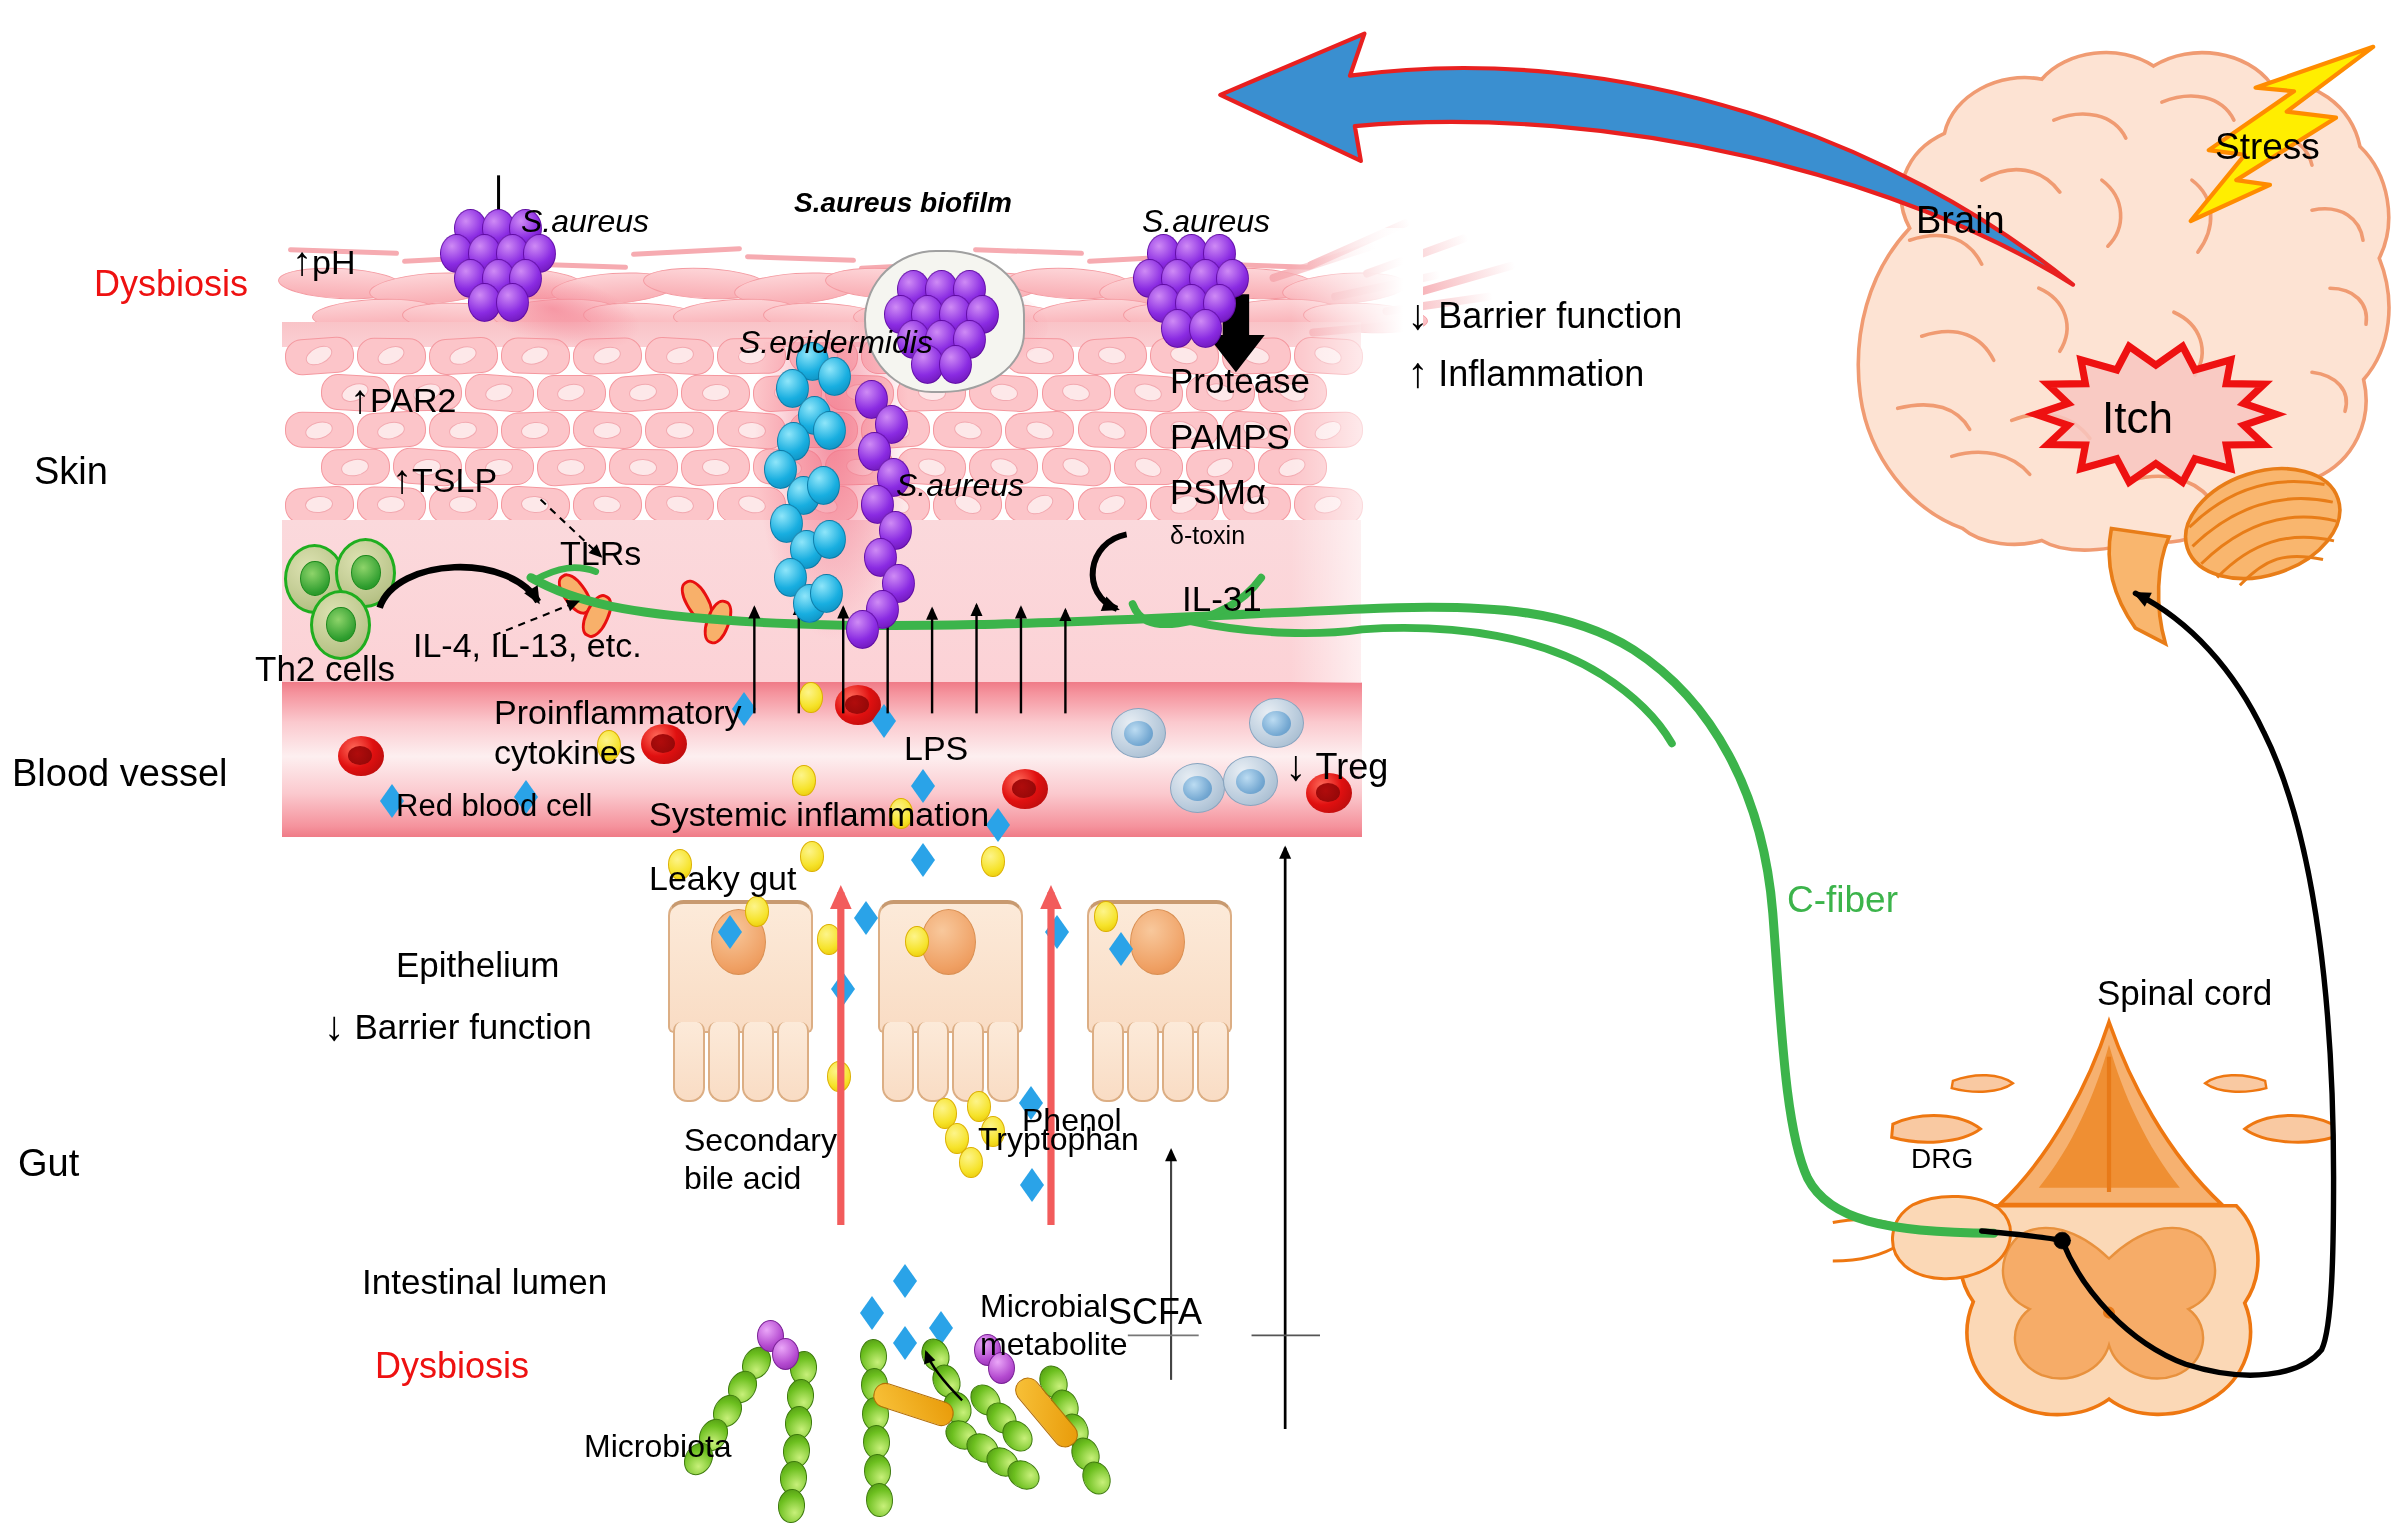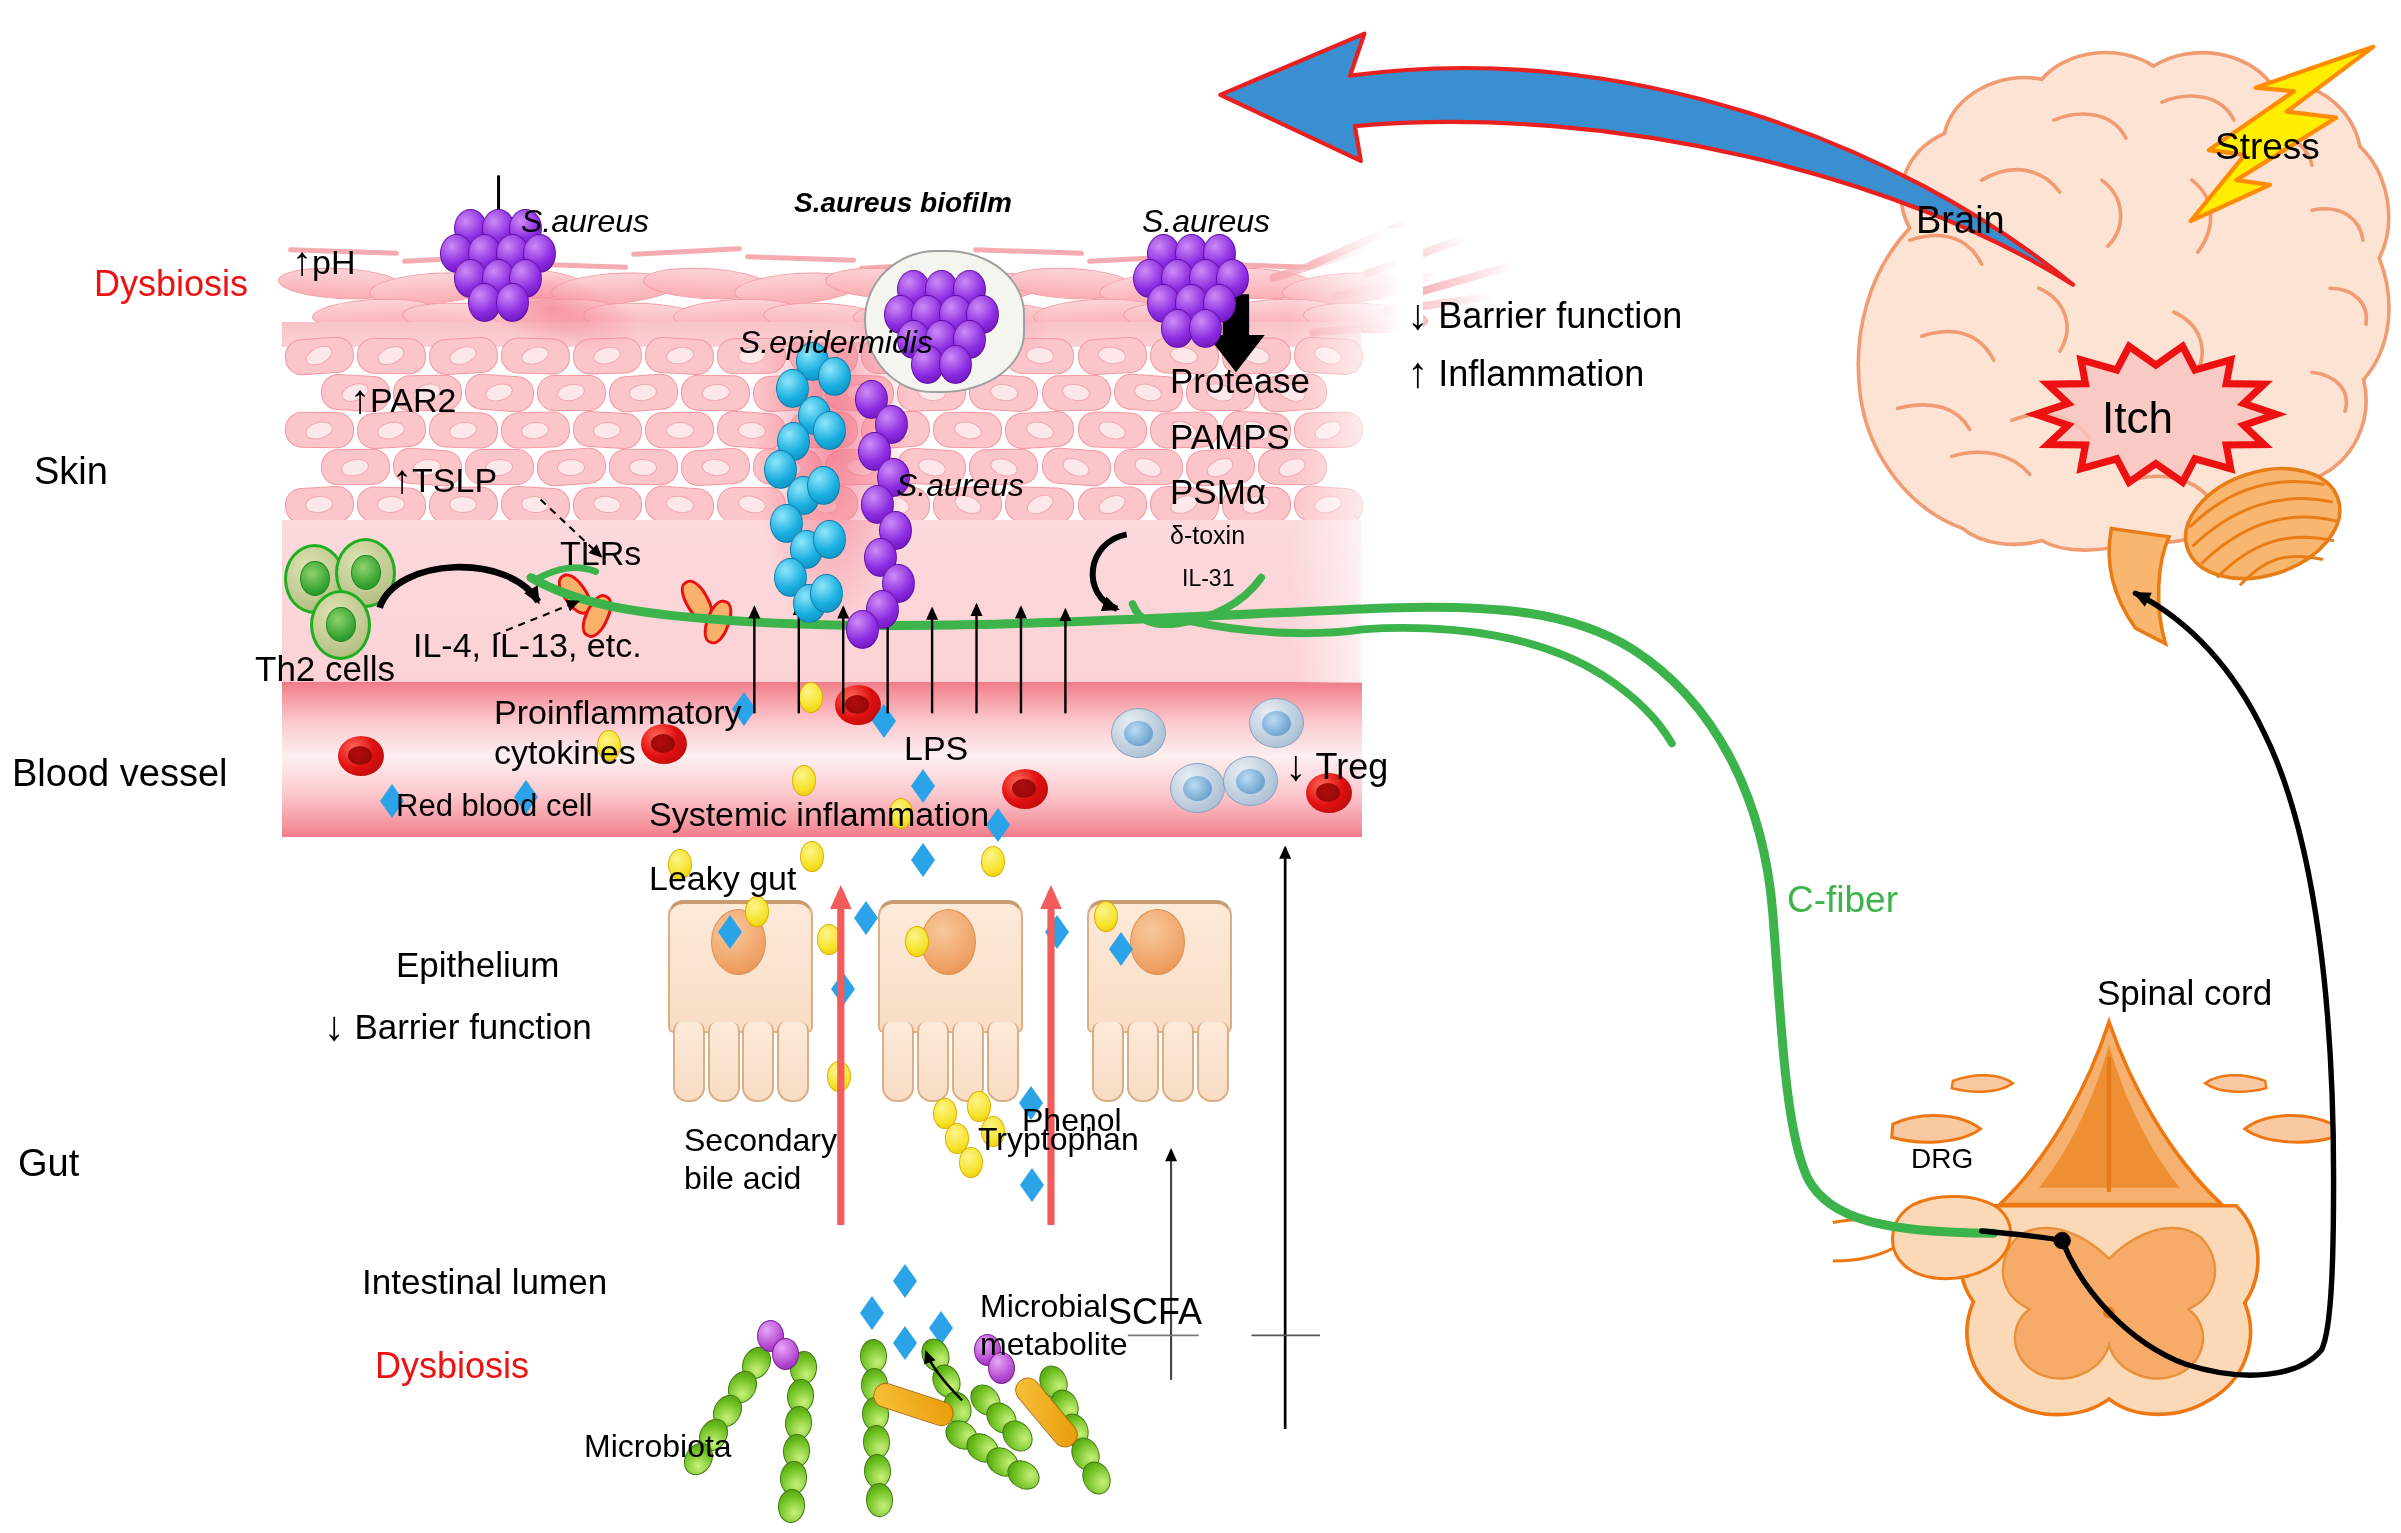--- a/index.html
+++ b/index.html
@@ -593,21 +593,21 @@
   <div class="lbl" style="left:350px;top:376px;"><span class="glyph">↑</span><span>PAR2</span></div>
   <div class="lbl" style="left:392px;top:456px;"><span class="glyph">↑</span><span>TSLP</span></div>
   <div class="lbl" style="left:560px;top:533px;">TLRs</div>
   <div class="lbl" style="left:255px;top:648px;font-size:35px;">Th2 cells</div>
   <div class="lbl" style="left:413px;top:625px;">IL-4, IL-13, etc.</div>
 
   <div class="lbl" style="left:1170px;top:360px;font-size:35px;">Protease</div>
   <div class="lbl" style="left:1170px;top:416px;font-size:35px;">PAMPS</div>
   <div class="lbl" style="left:1170px;top:471px;font-size:35px;">PSMα</div>
   <div class="lbl" style="left:1170px;top:521px;font-size:25px;">δ-toxin</div>
-  <div class="lbl" style="left:1182px;top:565px;font-size:23px;">IL-31</div>
+  <div class="lbl" style="left:1182px;top:578px;font-size:35px;">IL-31</div>
 
   <div class="lbl" style="left:1407px;top:290px;font-size:36px;"><span class="glyph">↓</span> <span>Barrier function</span></div>
   <div class="lbl" style="left:1407px;top:348px;font-size:36px;"><span class="glyph">↑</span> <span>Inflammation</span></div>
 
   <div class="lbl big" style="left:1916px;top:198px;">Brain</div>
   <div class="lbl" style="left:2215px;top:125px;font-size:37px;">Stress</div>
   <div class="lbl" style="left:2102px;top:392px;font-size:44px;z-index:11;">Itch</div>
 
   <div class="lbl big" style="left:12px;top:751px;">Blood vessel</div>
   <div class="lbl" style="left:494px;top:692px;"><span>Proinflammatory</span><br><span>cytokines</span></div>

